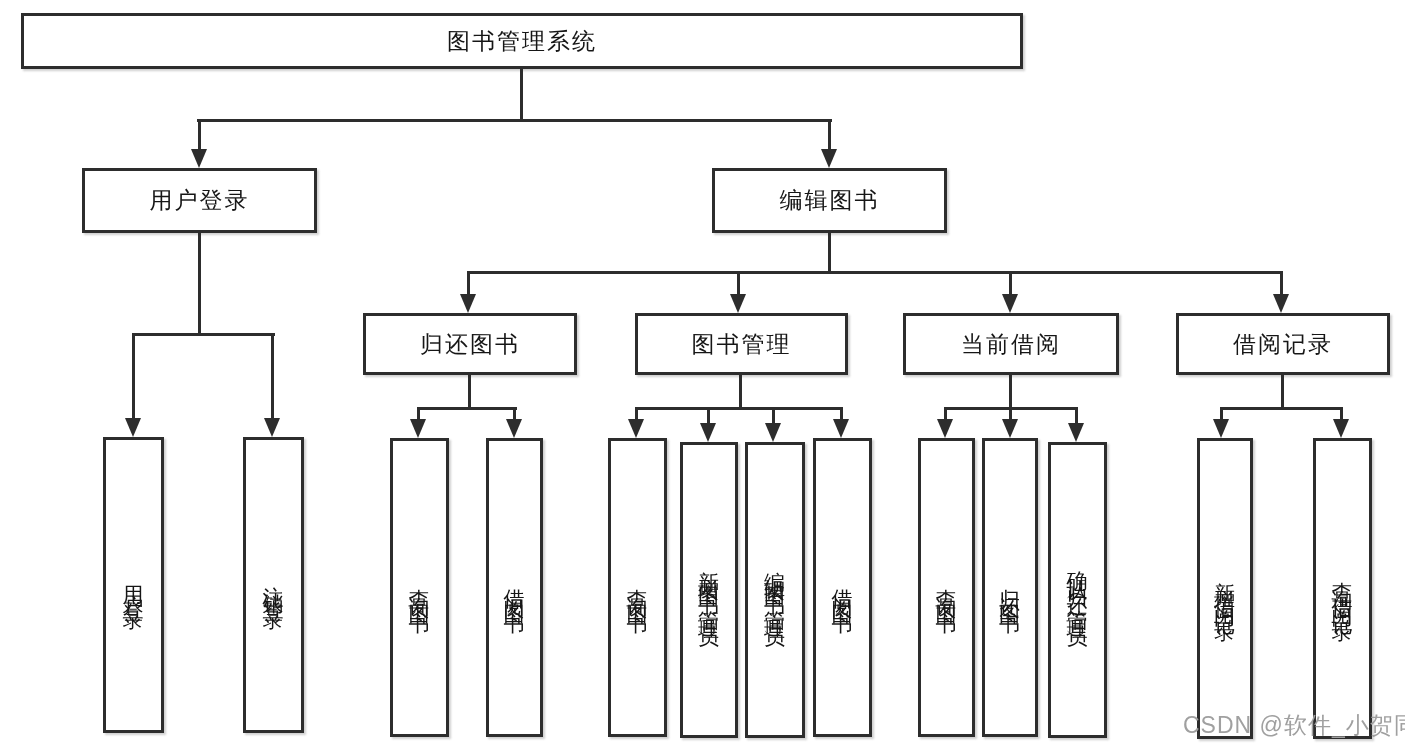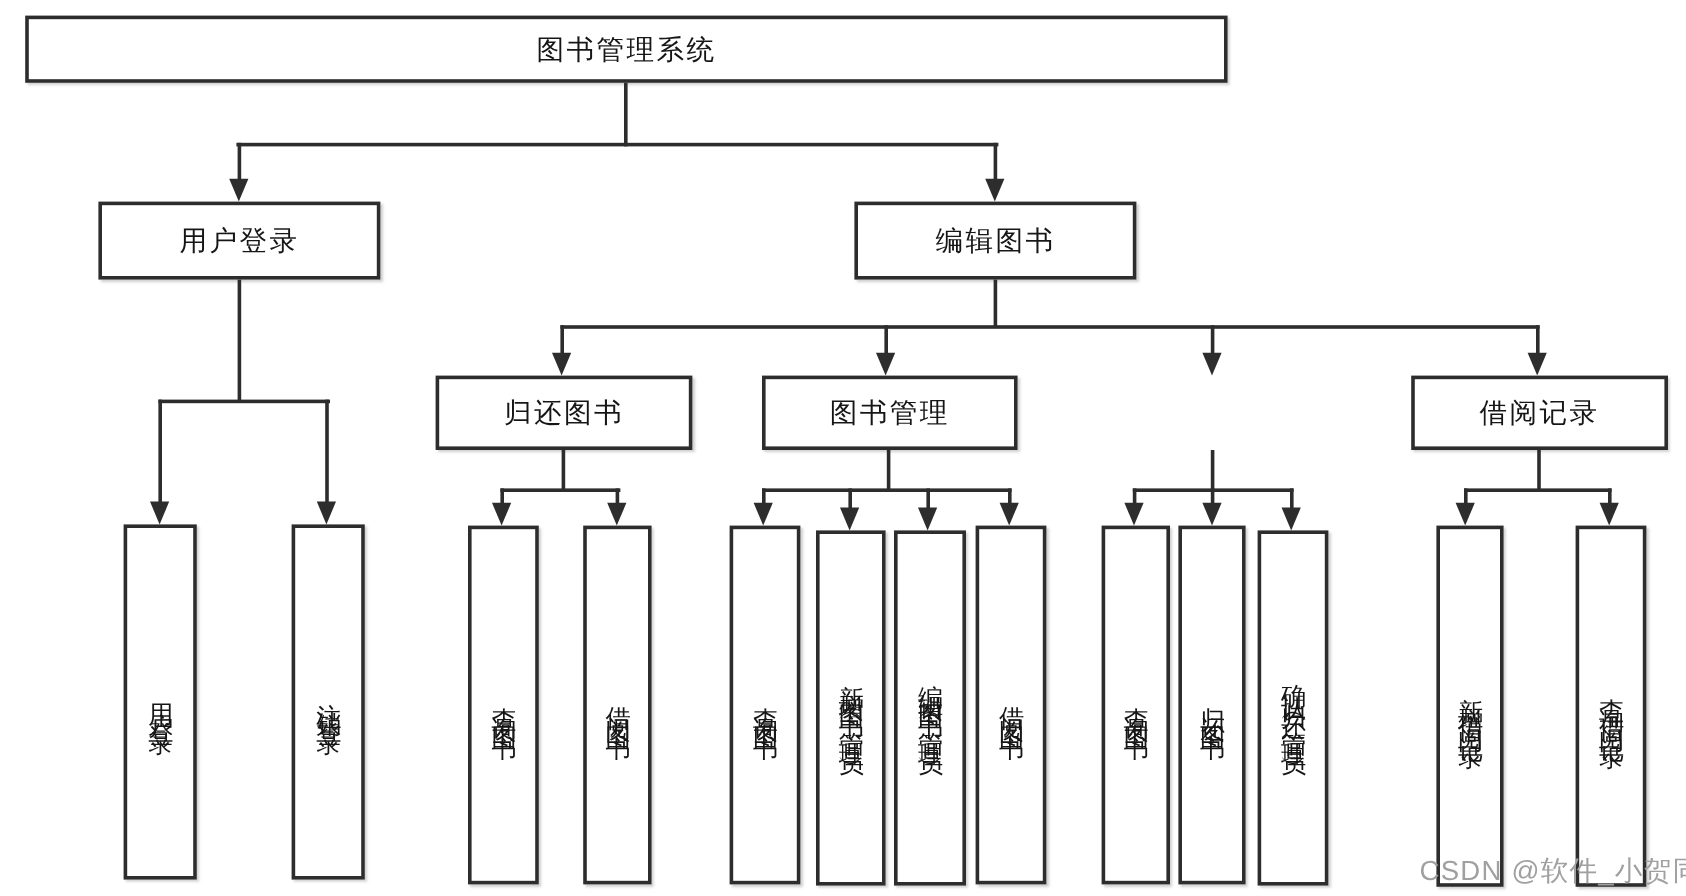--- a/index.html
+++ b/index.html
@@ -80,20 +80,23 @@
   <div class="hbox" style="left:712px; top:168px; width:235px; height:65px;">
     <span>编辑图书</span>
   </div>
 
   <div class="hbox" style="left:363px; top:313px; width:214px; height:62px;">
     <span>归还图书</span>
   </div>
   <div class="hbox" style="left:635px; top:313px; width:213px; height:62px;">
     <span>图书管理</span>
   </div>
+  <div class="hbox" style="left:903px; top:313px; width:216px; height:62px;">
+    <span>当前借阅</span>
+  </div>
   <div class="hbox" style="left:1176px; top:313px; width:214px; height:62px;">
     <span>借阅记录</span>
   </div>
 
   <div class="vbox" style="left:103px; top:437px; width:61px; height:296px;">
     <span class="vtext">用户登录</span>
   </div>
   <div class="vbox" style="left:243px; top:437px; width:61px; height:296px;">
     <span class="vtext">注销登录</span>
   </div>

